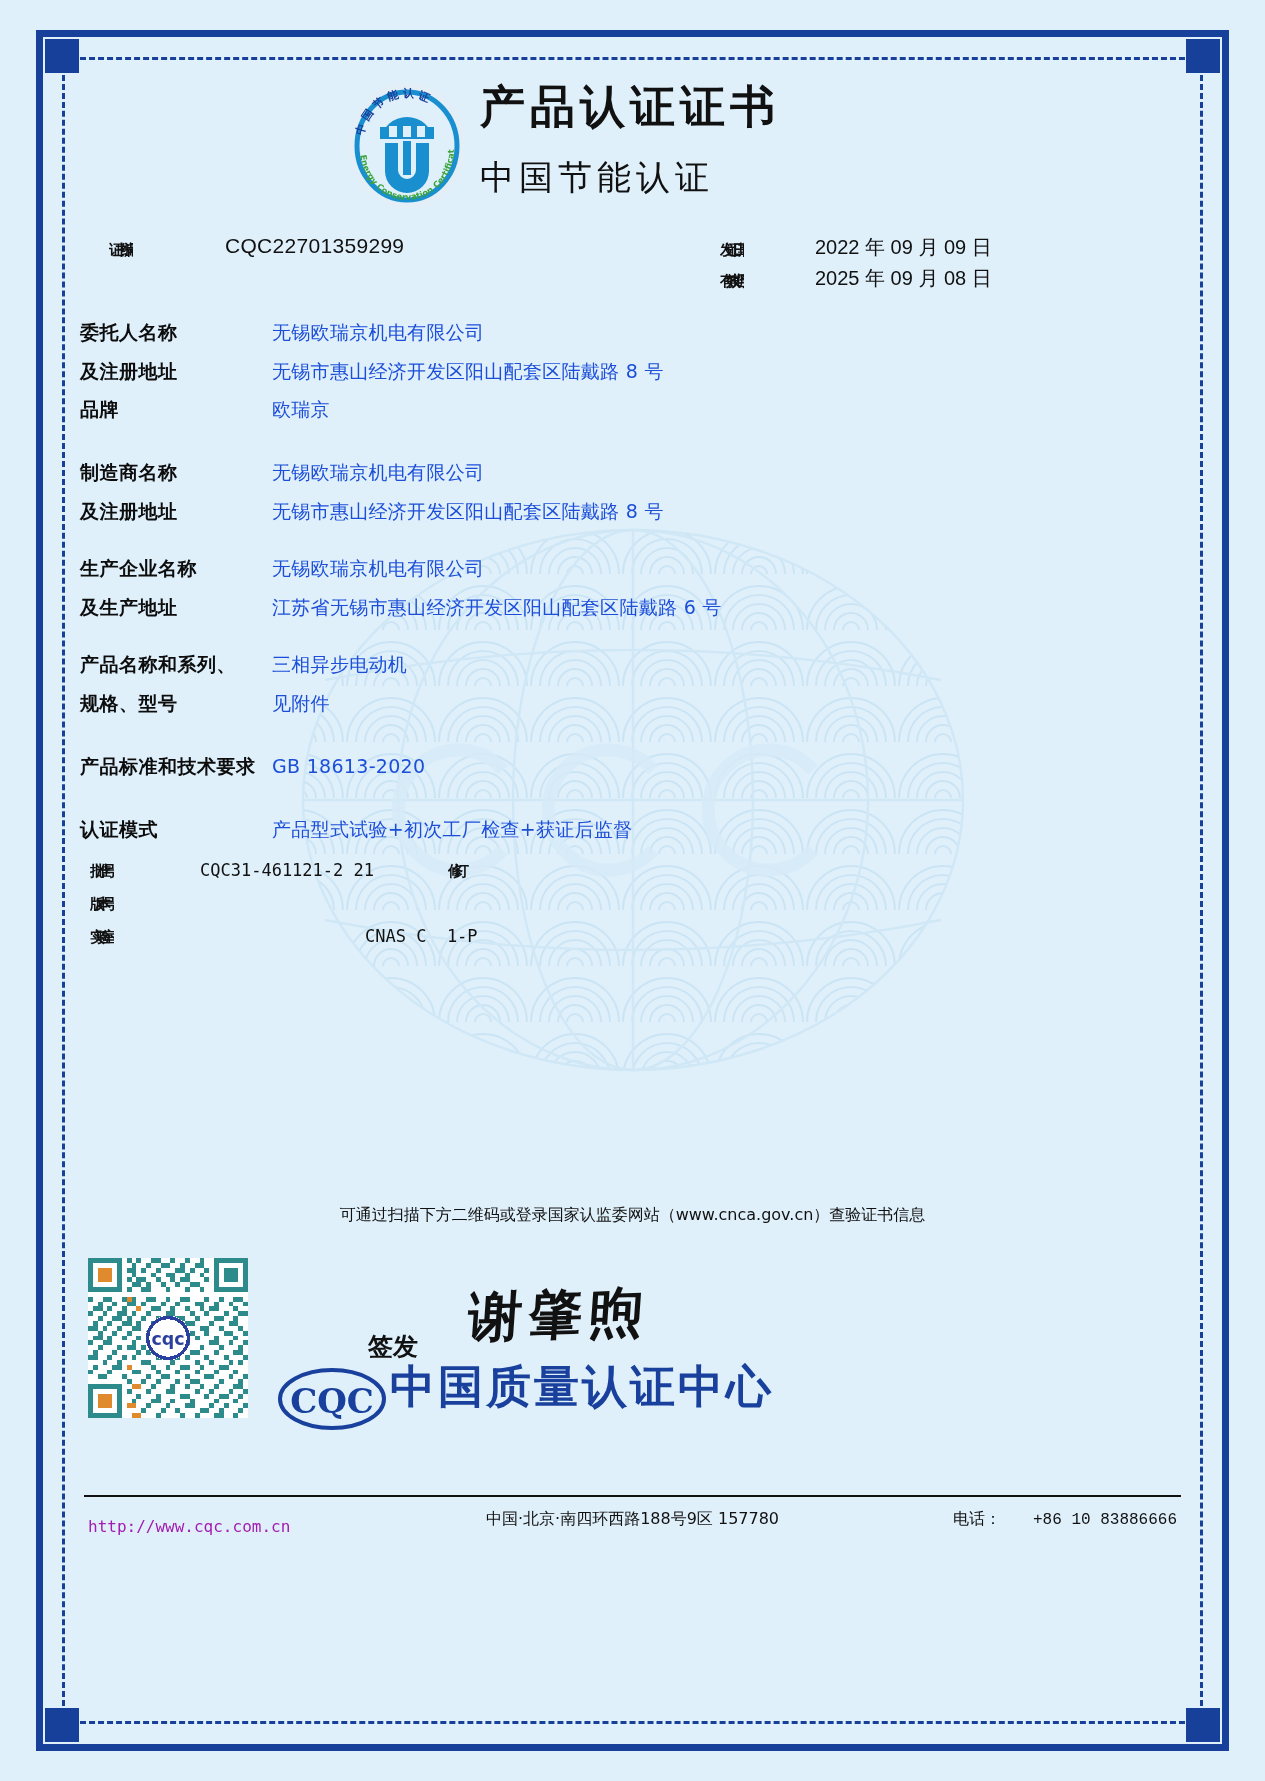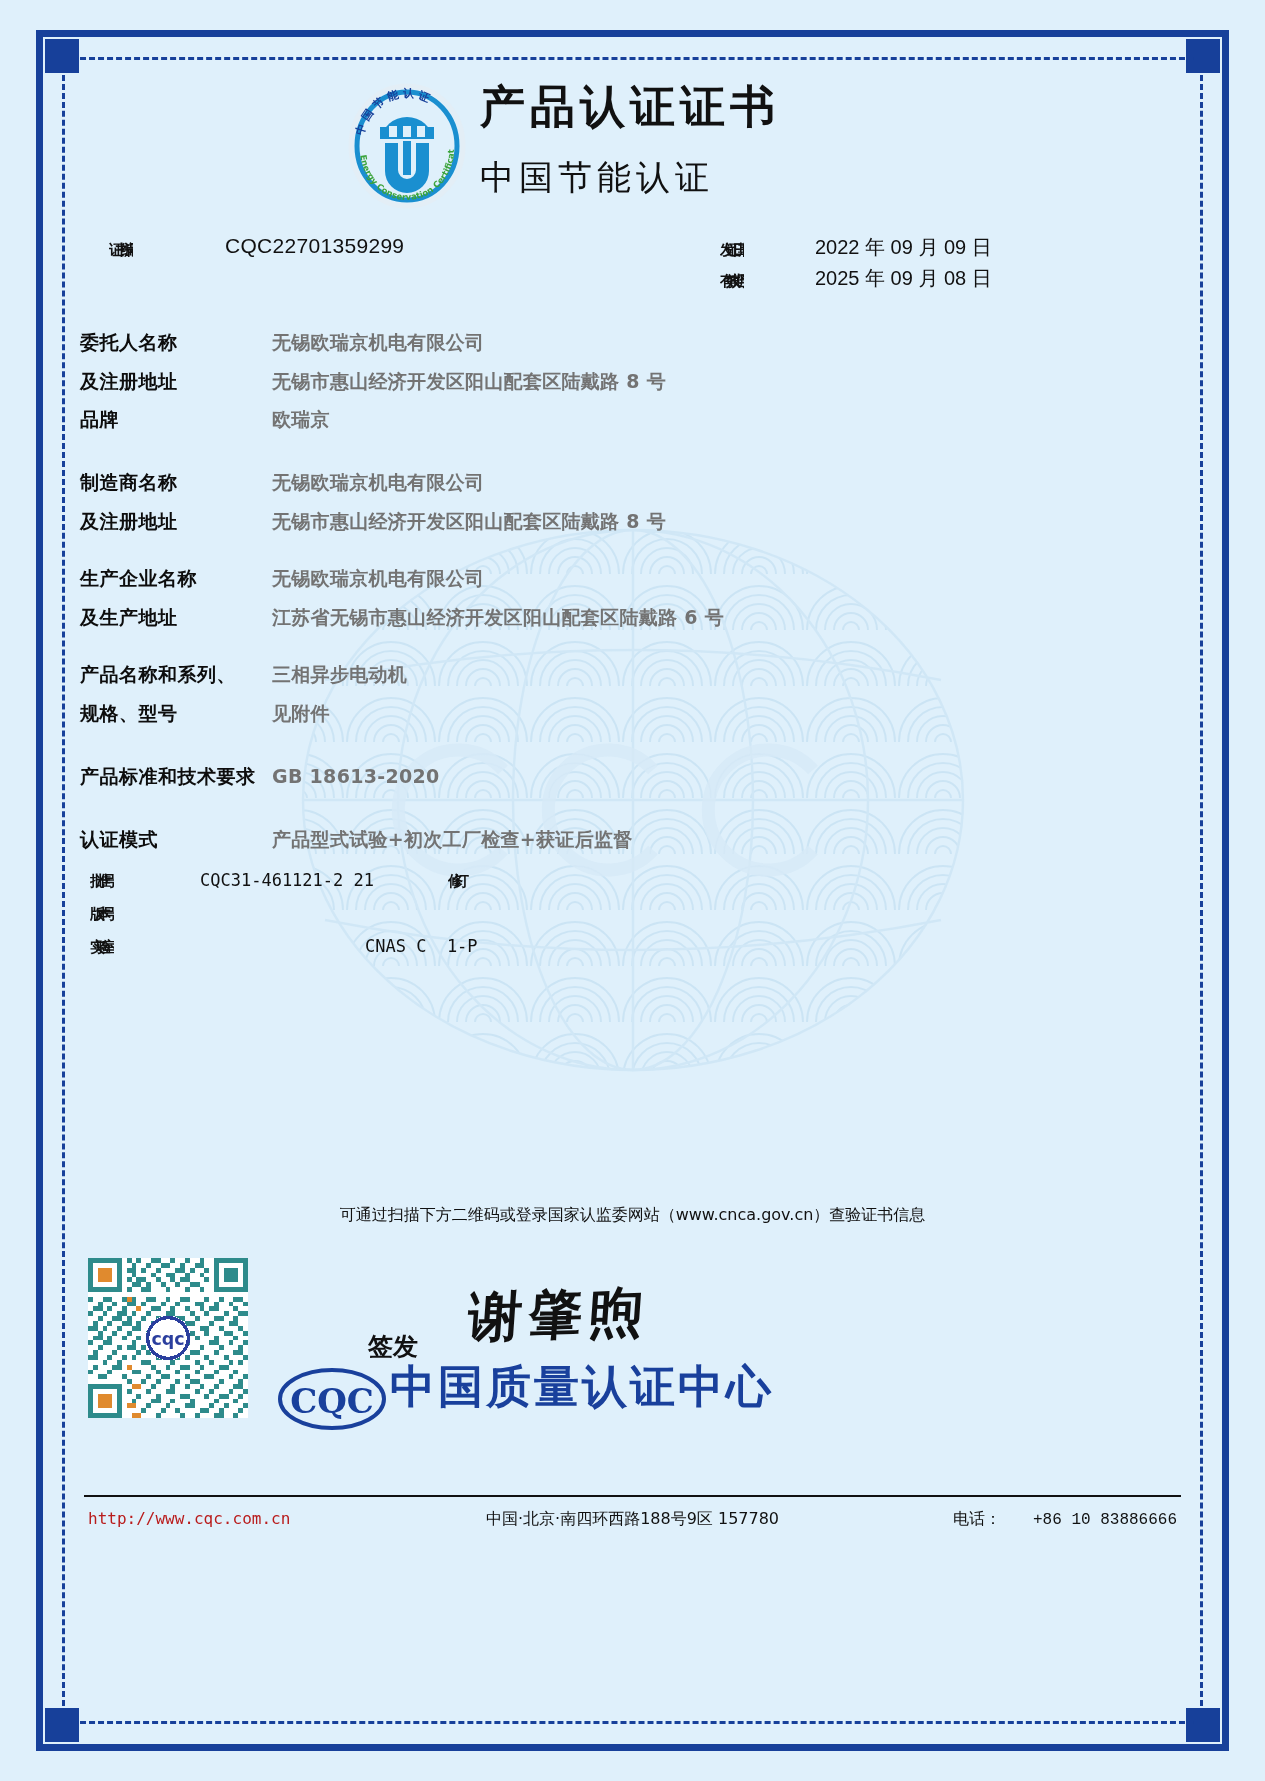--- a/index.html
+++ b/index.html
@@ -77,33 +77,32 @@
   }
   .meta-value { position:absolute; font-size:19px; color:#111; white-space:nowrap; }
   #cert-no-label  { left:29px;  top:16px; }
   #cert-no-value  { left:145px; top:9px;  font-size:21px; letter-spacing:.3px;text-align:right; }
   #issue-label    { left:640px; top:16px; }
   #issue-value    { left:735px; top:9px;  font-size:20px; }
   #expiry-label   { left:640px; top:47px; }
   #expiry-value   { left:735px; top:40px; font-size:20px; }
 
   
-  .fields { position:relative; margin-top:36px; }
+  .fields { position:relative; margin-top:26px; }
   .field-row { position:relative; display:flex; }
   .f-label {
     width:192px; flex:0 0 192px;
     font-size:19px; font-weight:bold; color:#0d0d0d;
     letter-spacing:.5px; line-height:1.0;
     font-family:"DejaVu Sans","Liberation Sans",sans-serif;
   }
   .f-value {
-    font-size:19px; color:#737373; line-height:1.0;
+    font-size:19px; color:#1d4ed8; line-height:1.0;
     letter-spacing:.3px; white-space:nowrap;
     font-family:"DejaVu Sans","Liberation Sans",sans-serif;
-    font-weight:bold;
   }
   .gap-sm { height:19px; }
   .gap-md { height:38px; }
   .gap-lg { height:44px; }
   .row-gap { height:20px; }
 
   
   .mono-row { position:relative; height:33px; }
   .mono-label {
     position:absolute; left:10px; top:4px;
@@ -152,23 +151,23 @@
     font-family:"DejaVu Sans","Liberation Sans",sans-serif;
   }
 
   
   .footer-rule {
     position:absolute; left:4px; right:4px; top:1420px;
     border-top:2px solid #111;
   }
   .footer { position:absolute; left:0; right:0; top:1432px; height:30px; }
   .footer-url {
-    position:absolute; left:8px; top:2px;
+    position:absolute; left:8px; top:10px;
     font-family:"DejaVu Sans Mono","Liberation Mono",monospace;
-    font-size:16px; color:#b91c1c;
+    font-size:16px; color:#a21caf;
   }
   .footer-addr {
     position:absolute; left:0; right:0; top:2px; text-align:center;
     font-size:16px; color:#111;
     font-family:"DejaVu Sans","Liberation Sans",sans-serif;
   }
   .footer-tel {
     position:absolute; right:8px; top:2px;
     font-size:16px; color:#111;
     font-family:"DejaVu Sans","Liberation Sans",sans-serif;

